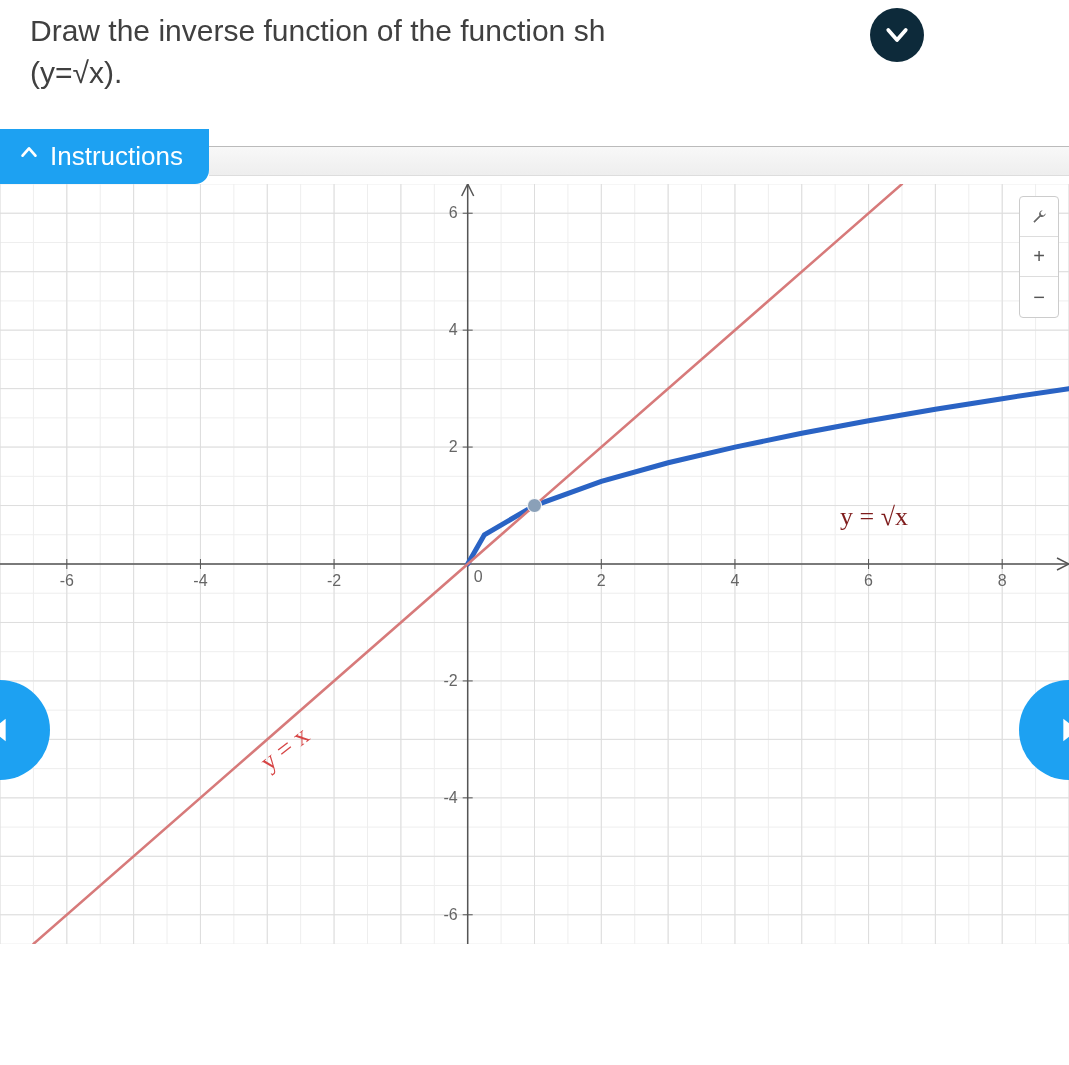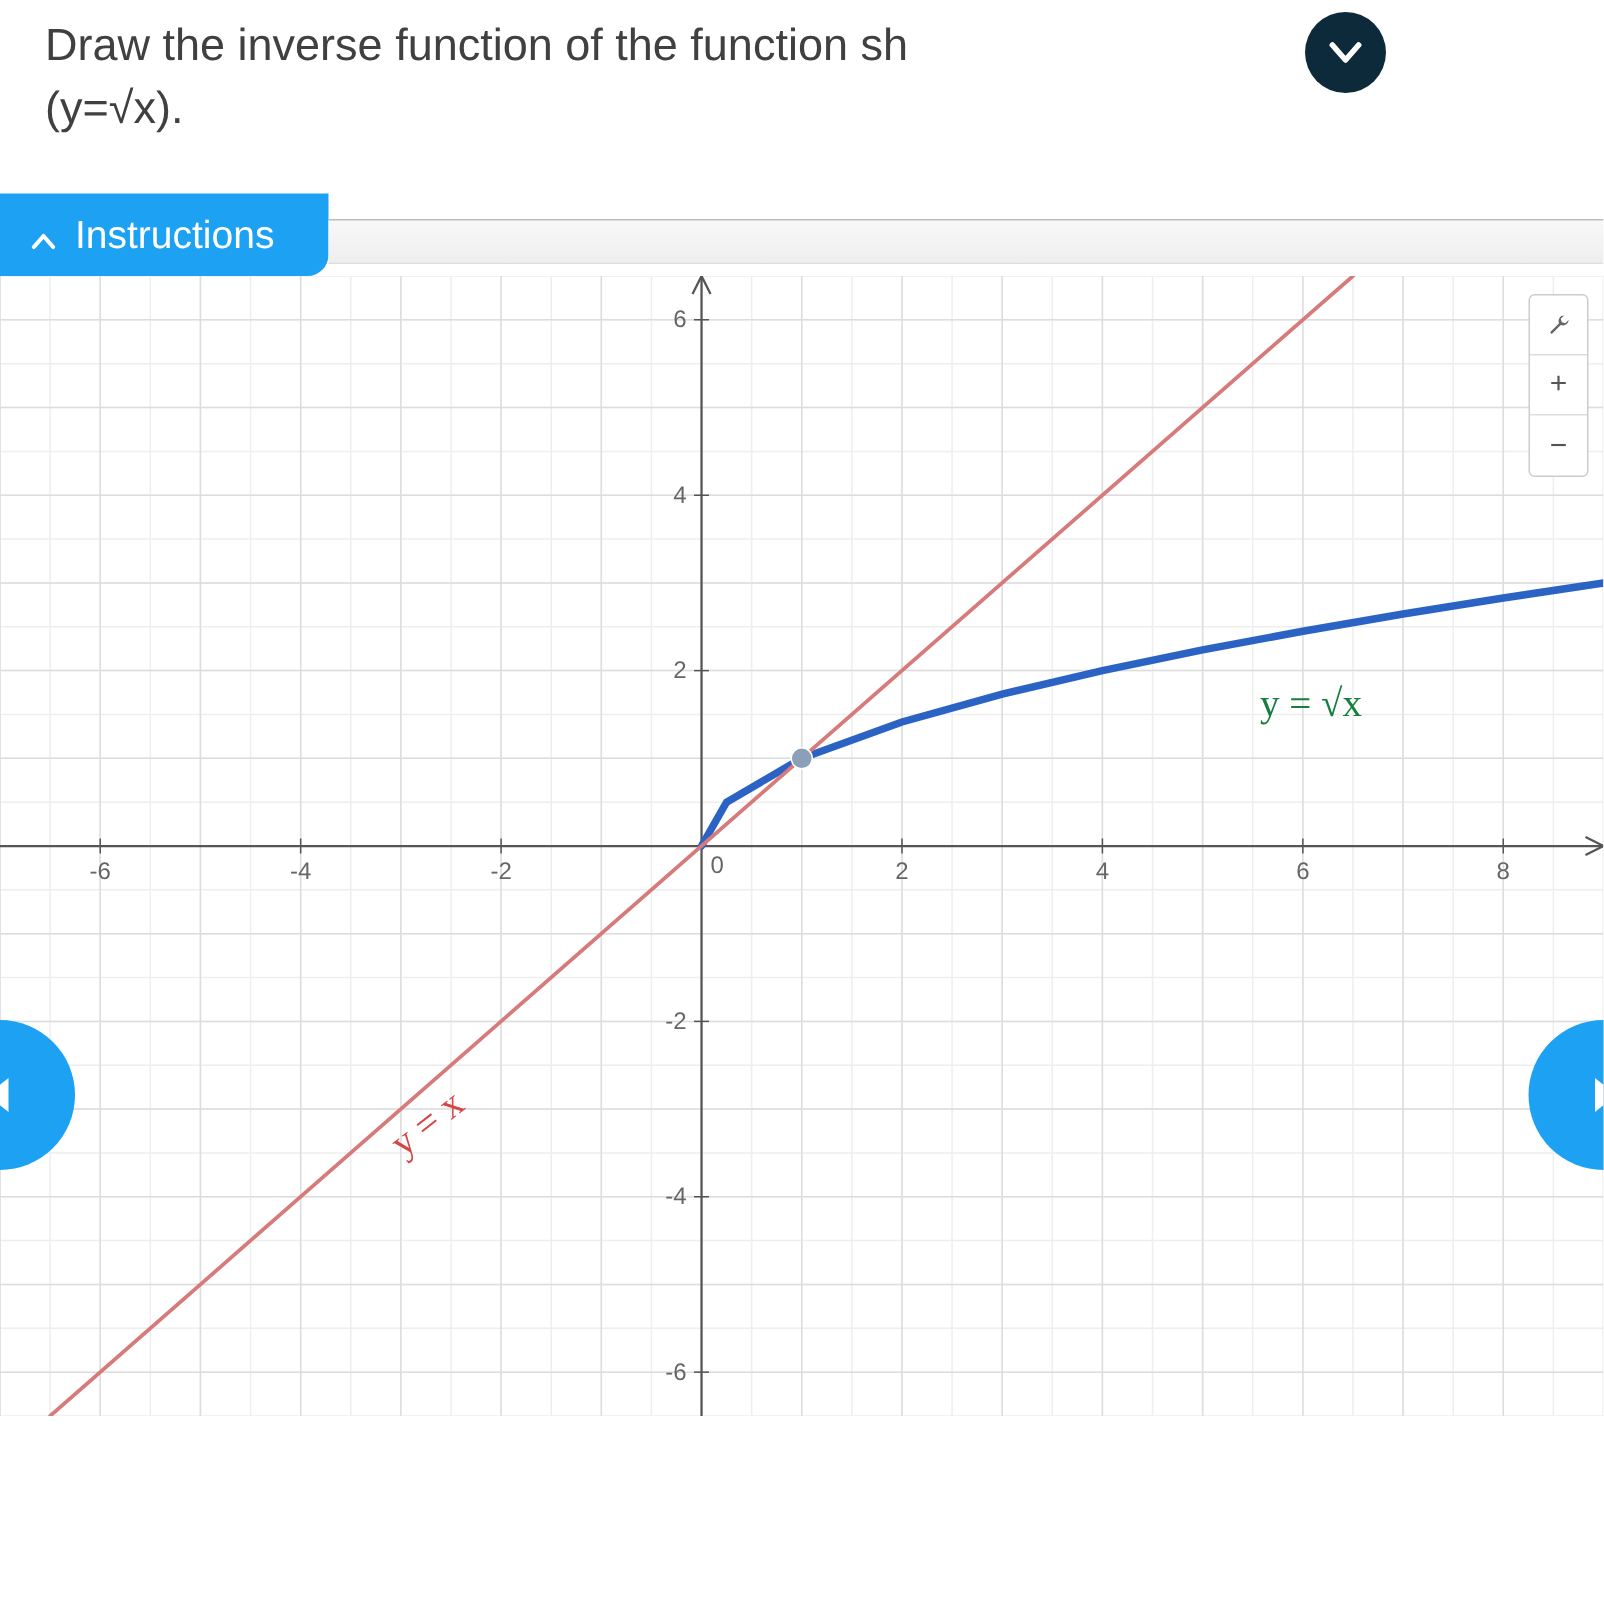--- a/index.html
+++ b/index.html
@@ -36,24 +36,24 @@
   .instructions-bar {
     display: flex;
     align-items: flex-end;
     height: 60px;
     position: relative;
   }
   .instructions-tab {
     background: #1da1f2;
     color: #fff;
     font-size: 26px;
-    padding: 12px 36px 12px 18px;
+    padding: 12px 26px 12px 18px;
     border-radius: 0 0 14px 0;
     display: flex;
-    align-items: flex-end;
+    align-items: flex-start;
     gap: 10px;
     cursor: pointer;
   }
   .instructions-tab svg { width: 22px; height: 22px; }
   .instructions-line {
     flex: 1;
     height: 30px;
     border-top: 1px solid #bbb;
     border-bottom: 1px solid #ddd;
     background: linear-gradient(#f8f8f8,#eee);
@@ -102,21 +102,21 @@
     cursor: pointer;
   }
   .nav-left { left: -50px; top: 680px; }
   .nav-right { right: -50px; top: 680px; }
   .nav-circle svg { width: 34px; height: 34px; }
   .handwritten {
     font-family: "Comic Sans MS", "Segoe Script", cursive;
     position: absolute;
     font-size: 26px;
   }
-  .hw-blue { color: #15803d; }
+  .hw-blue { color: #7f1d1d; margin-top: 48px; }
   .hw-red { color: #d64545; transform: rotate(-38deg); }
 </style>
 </head>
 <body>
 
 <div class="question-area">
   <div class="question-text">
     <span>Draw the inverse function of the function sh</span><br>
     <span>(y=√x).</span><br>
   </div>

